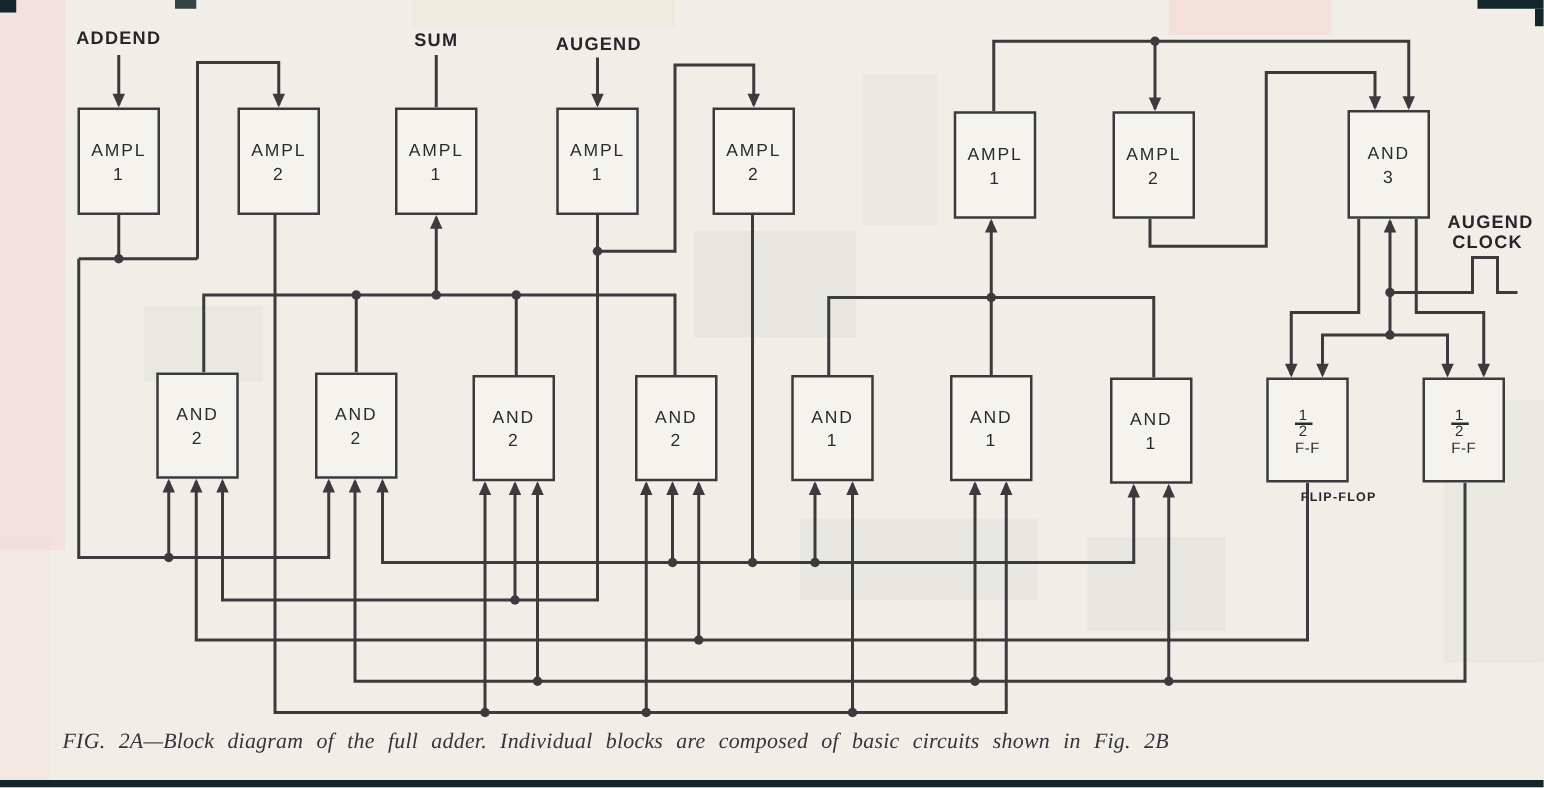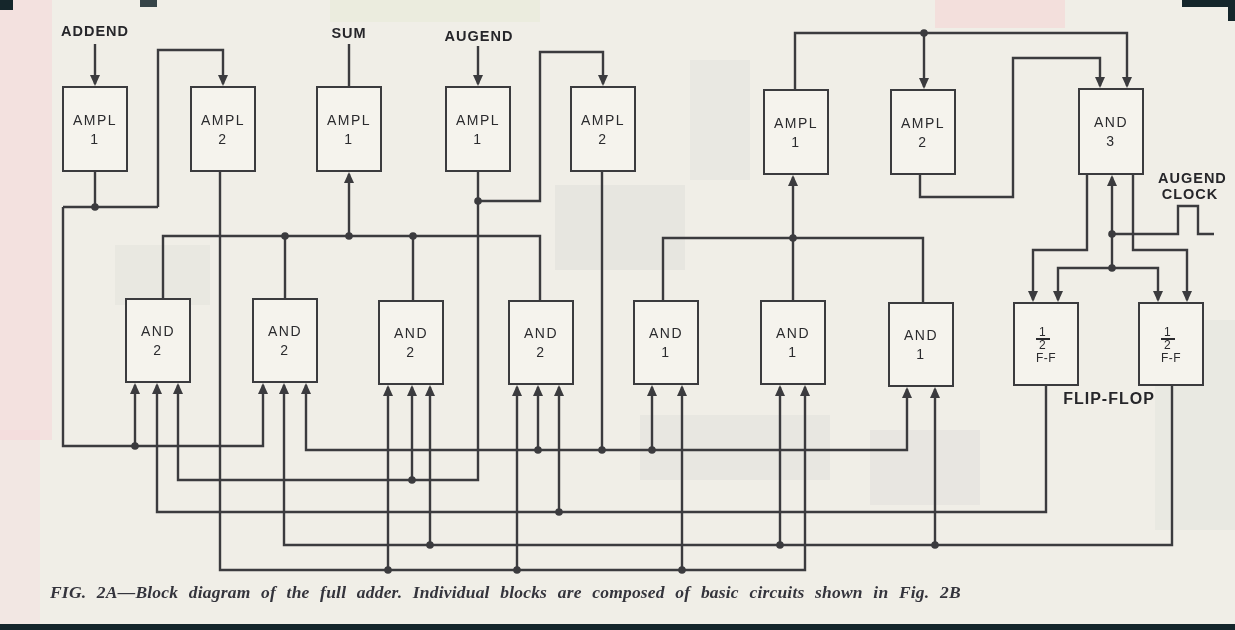--- a/index.html
+++ b/index.html
@@ -15,21 +15,21 @@
   .blk.mid{height:85px;}
   .blk span{display:block;line-height:14px;}
   .blk .frac{display:inline-flex;flex-direction:column;align-items:center;line-height:10px;}
   .ffwrap{display:flex;align-items:center;gap:3px;}
   .frac i{font-style:normal;font-size:12px;line-height:11px;padding:0 3px;}
   .frac i:first-child{border-bottom:2px solid #2b2b2e;}
   .ffs{font-size:12px;letter-spacing:0.5px;}
   .siglabel{position:absolute;z-index:3;color:#26262a;font-weight:bold;
        font-size:14.5px;letter-spacing:1px;text-align:center;line-height:16px;}
   .caption{position:absolute;z-index:3;left:50px;top:582px;width:1140px;
-       font-family:"Liberation Serif",serif;font-style:italic;font-weight:bold;
+       font-family:"Liberation Serif",serif;font-style:italic;font-weight:normal;
        font-size:17.5px;color:#34343c;word-spacing:6px;letter-spacing:0.2px;}
   .edge{position:absolute;background:#15262b;z-index:4;}
 </style>
 </head>
 <body>
 
 <div id="stage">
 
   <div class="art" style="left:0;top:0;width:52px;height:440px;background:rgba(246,205,210,.38);"></div>
   <div class="art" style="left:0;top:430px;width:40px;height:200px;background:rgba(246,210,214,.25);"></div>
@@ -146,21 +146,21 @@
       <polygon points="930,398 940,398 935,387" fill="#3b3b3e"></polygon>
     </svg>
 
   <div class="siglabel" style="left:57px;top:23px;width:76px;">ADDEND</div>
   <div class="siglabel" style="left:319px;top:25px;width:60px;">SUM</div>
   <div class="siglabel" style="left:440px;top:28px;width:78px;">AUGEND</div>
   <div class="siglabel" style="left:1158px;top:170px;width:64px;">
     <span>AUGEND</span><br>
     <span>CLOCK</span>
   </div>
-  <div class="siglabel" style="left:1060px;top:391px;width:98px;font-size:16px;">FLIP-FLOP</div>
+  <div class="siglabel" style="left:1022px;top:391px;width:98px;font-size:10px;">FLIP-FLOP</div>
 
   <div class="blk" style="left:62px;top:86px;">
     <span>AMPL</span>
     <span>1</span>
   </div>
   <div class="blk" style="left:190px;top:86px;">
     <span>AMPL</span>
     <span>2</span>
   </div>
   <div class="blk" style="left:316px;top:86px;">

